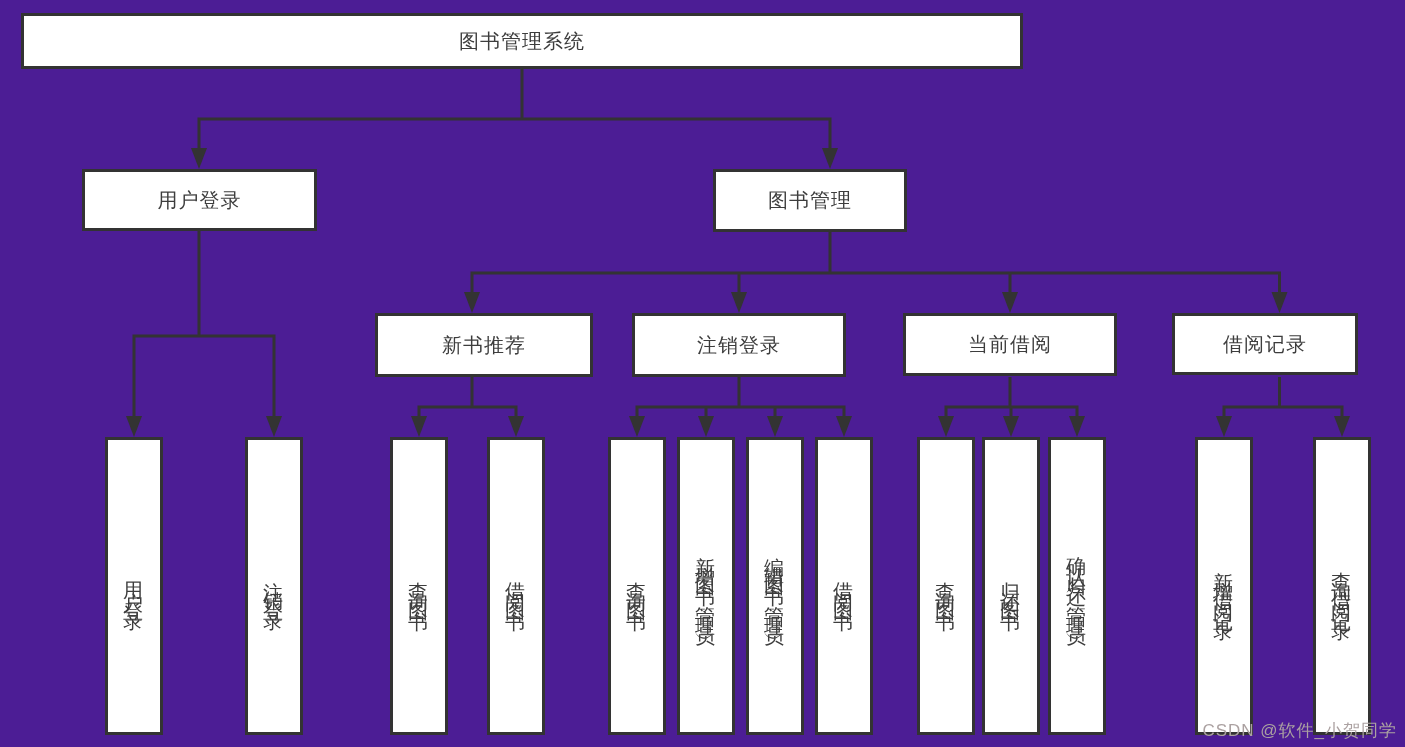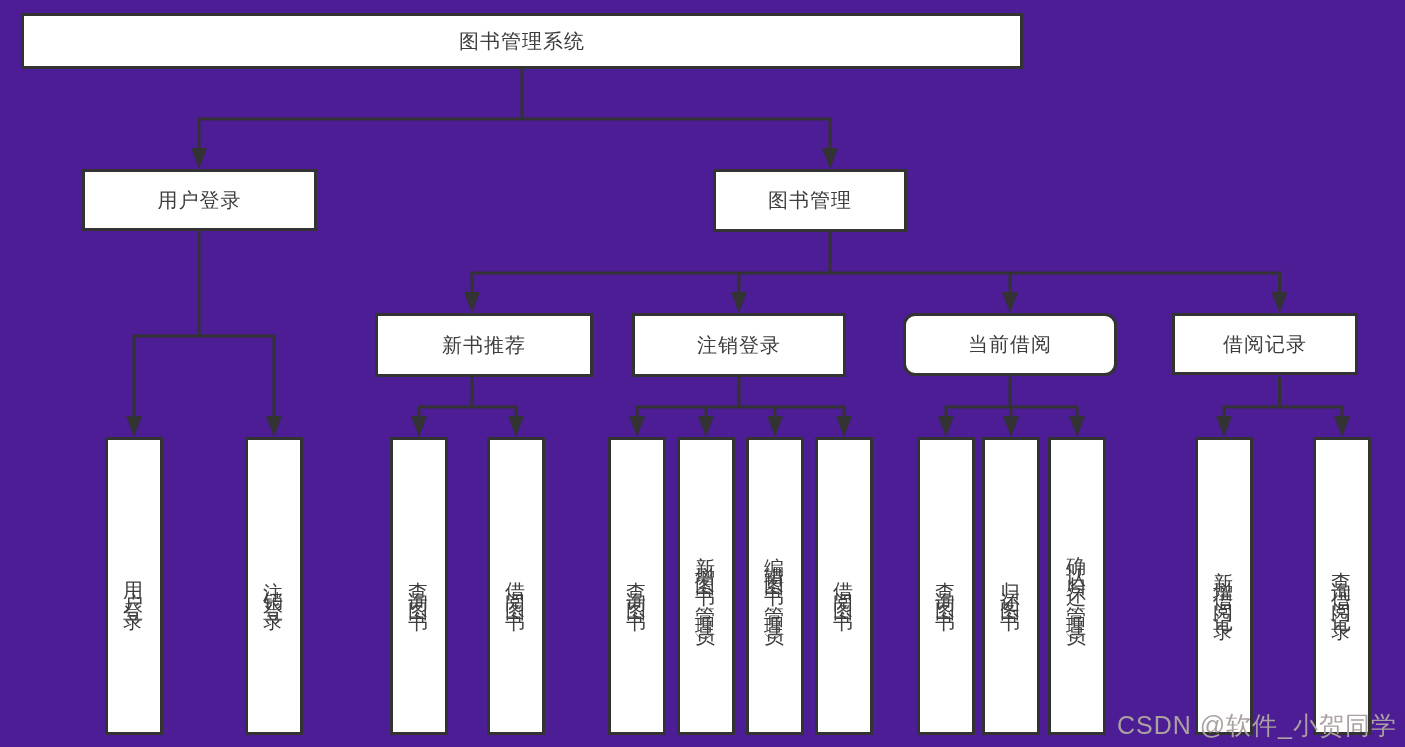--- a/index.html
+++ b/index.html
@@ -32,41 +32,41 @@
     top: 437px;
     height: 298px;
     text-align: center;
   }
   
   .n-root  { left: 21px;  top: 13px;  width: 1002px; height: 56px; }
   .n-login { left: 82px;  top: 169px; width: 235px;  height: 62px; }
   .n-mgmt  { left: 713px; top: 169px; width: 194px;  height: 63px; }
   .n-sec0  { left: 363px; top: 313px; width: 218px;  height: 64px; margin-left: 12px; }
   .n-sec1  { left: 632px; top: 313px; width: 214px;  height: 64px; }
-  .n-sec2  { left: 903px; top: 313px; width: 214px;  height: 63px; border-radius: 12px; }
+  .n-sec2  { left: 903px; top: 313px; width: 214px;  height: 63px; }
   .n-sec3  { left: 1172px;top: 313px; width: 186px;  height: 62px; }
   
   .v0  { left: 105px; }
   .v1  { left: 245px; }
   .v2  { left: 390px; }
   .v3  { left: 487px; }
   .v4  { left: 608px; }
   .v5  { left: 677px; }
   .v6  { left: 746px; }
   .v7  { left: 815px; }
   .v8  { left: 917px; }
   .v9  { left: 982px; }
   .v10 { left: 1048px; }
   .v11 { left: 1195px; }
   .v12 { left: 1313px; }
   #watermark {
     position: absolute;
     right: 8px;
     bottom: 5px;
-    font-size: 25px;
+    font-size: 17px;
     color: #aba1a1;
     letter-spacing: 1px;
     white-space: nowrap;
     z-index: 5;
   }
 </style>
 </head>
 <body>
 
 <div id="canvas">

